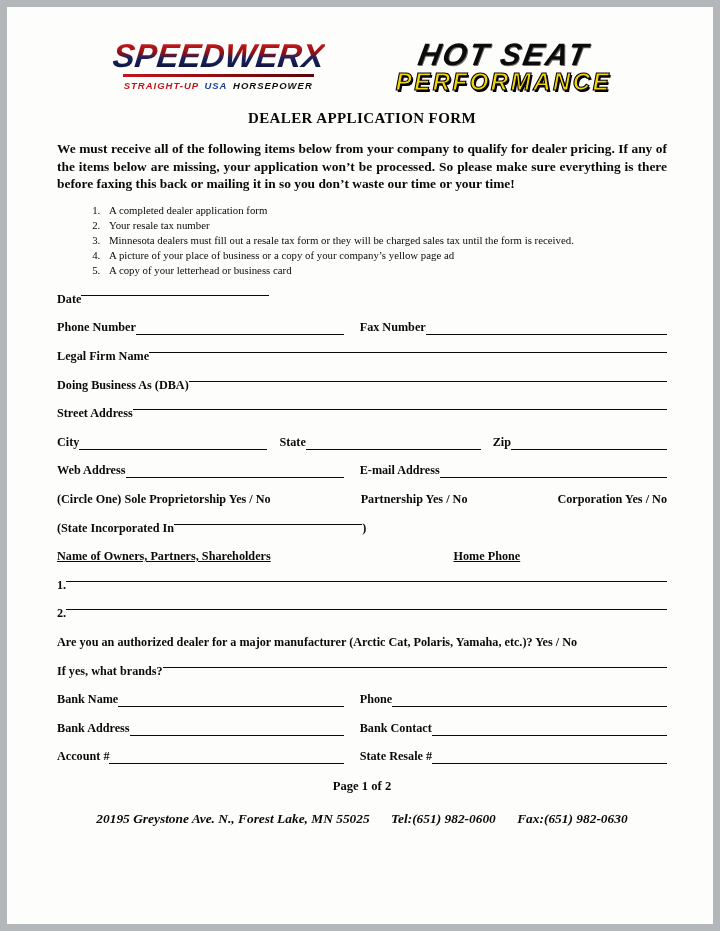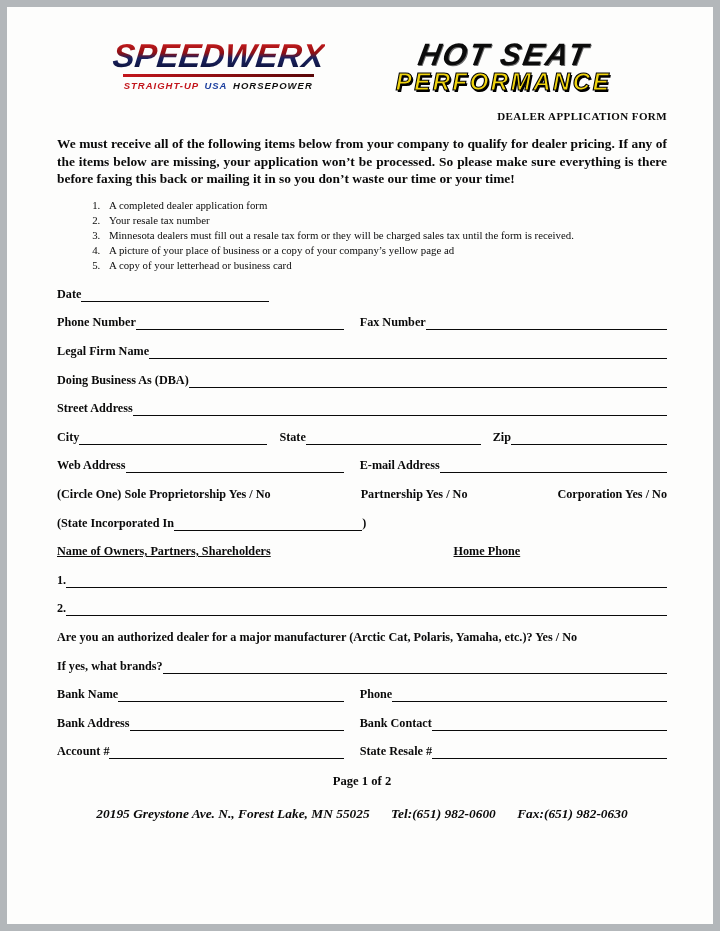--- a/index.html
+++ b/index.html
@@ -60,36 +60,36 @@
     font-size:24px;line-height:1.1;
     letter-spacing:2.5px;
     color:#f0d40e;
     -webkit-text-stroke:1.1px #000;
     text-shadow:1.5px 1.5px 0 #000;
     text-transform:uppercase;
     margin-top:-1px;
   }
   
   .title{
-    font-size:11px;font-weight:bold;text-align:right;
+    font-size:15px;font-weight:bold;text-align:center;
     margin:15px 0 0;letter-spacing:.4px;
   }
   .intro{
     font-size:13.4px;font-weight:bold;line-height:1.3;
     text-align:justify;margin:13px 0 0;
   }
   .checklist{
     margin:10px 0 0 30px;padding-left:16px;
     font-size:10.8px;line-height:1.4;
   }
   .checklist li{padding-left:6px;}
   
   .form{margin-top:3px;}
   .row{
-    display:flex;align-items:flex-end;
+    display:flex;
     margin-top:13.6px;
     font-size:12.2px;font-weight:bold;
     white-space:nowrap;
   }
   .line{border-bottom:1.6px solid #0a0a0a;height:3px;}
   .grow{flex:1;}
   .w190{width:188px;}
   .grp{display:flex;align-items:flex-end;}
   .g1{width:47%;}
   .g2{flex:1;margin-left:16px;}

